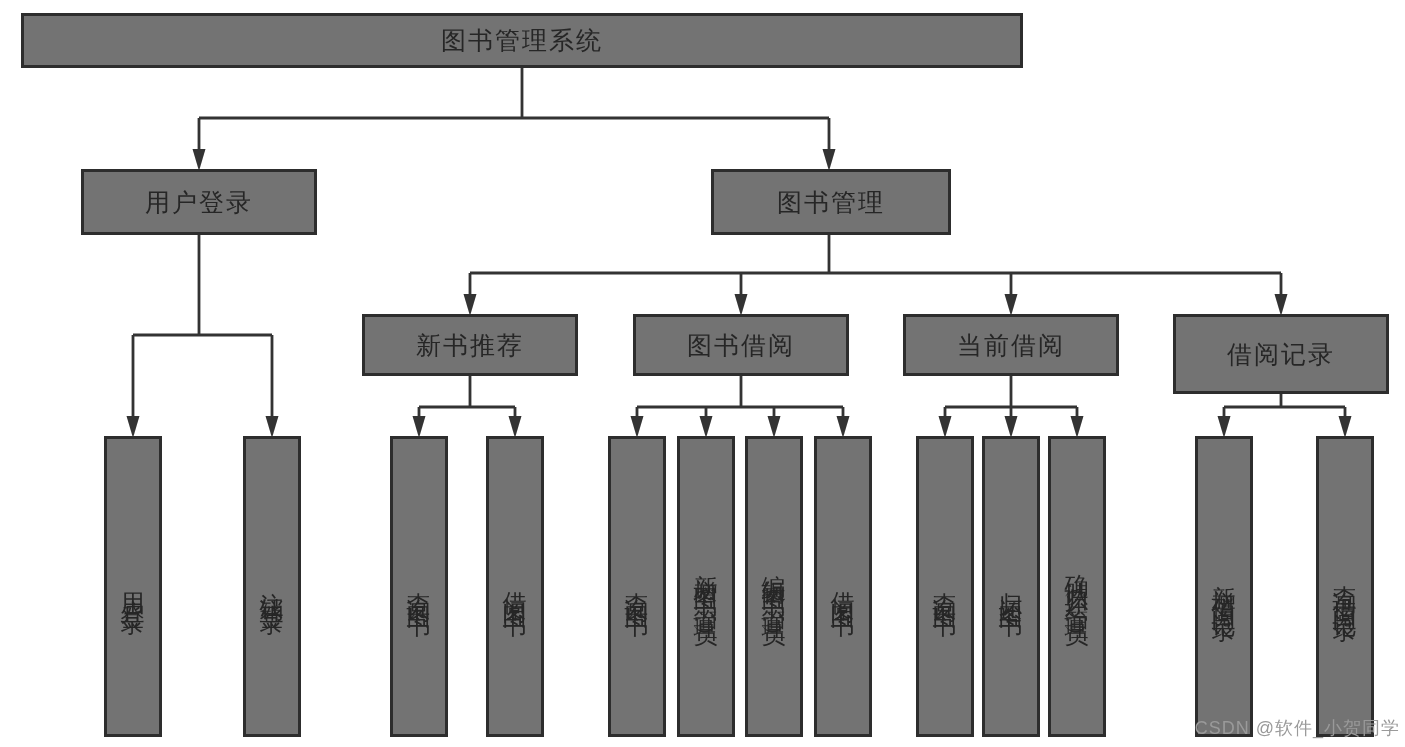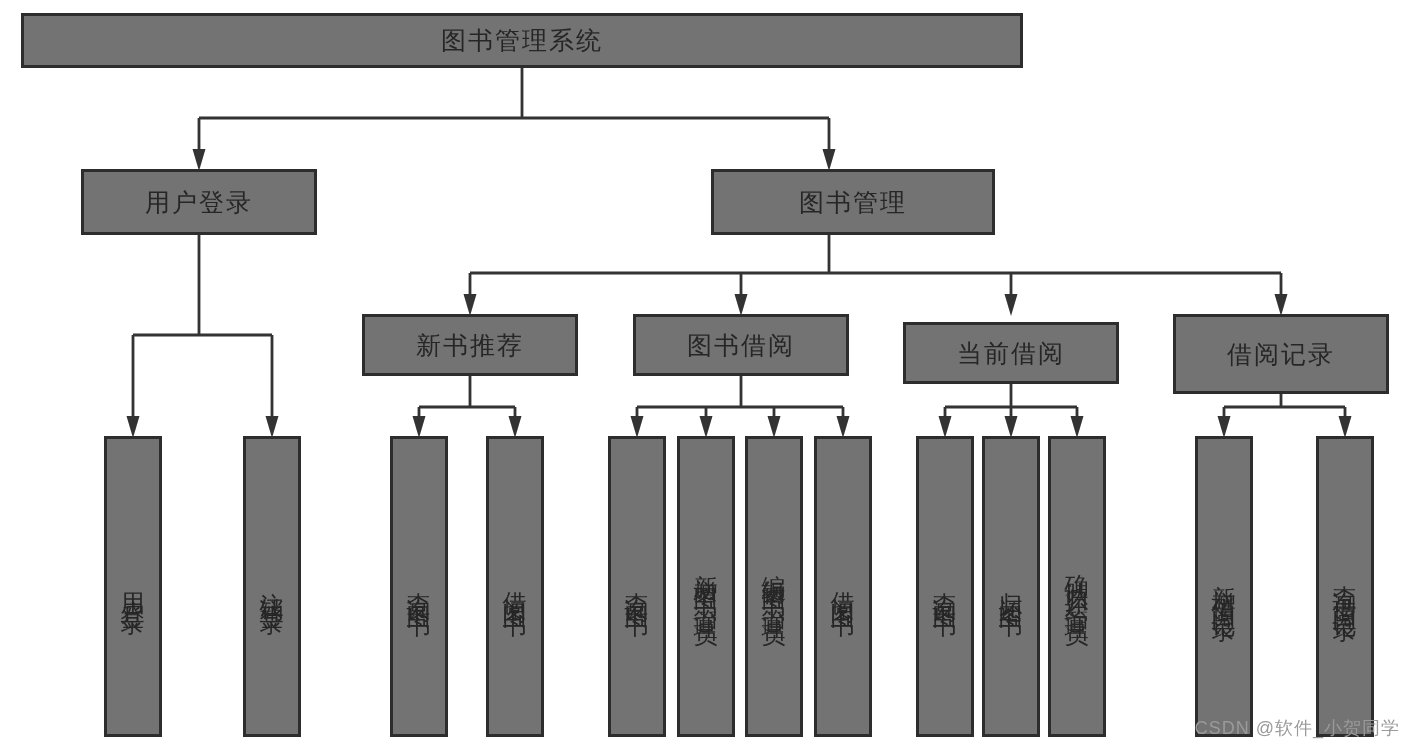--- a/index.html
+++ b/index.html
@@ -98,25 +98,25 @@
       <polygon points="1004.5,416 1017.5,416 1011,438"></polygon>
       <polygon points="1070.5,416 1083.5,416 1077,438"></polygon>
       <polygon points="1217.5,416 1230.5,416 1224,438"></polygon>
       <polygon points="1338.5,416 1351.5,416 1345,438"></polygon>
     </g>
   </svg>
 
   <div class="box h" style="left:21px; top:13px; width:1002px; height:55px;">图书管理系统</div>
 
   <div class="box h" style="left:81px; top:169px; width:236px; height:66px;">用户登录</div>
-  <div class="box h" style="left:711px; top:169px; width:284px; height:66px;">图书管理</div>
+  <div class="box h" style="left:711px; top:169px; width:240px; height:66px;">图书管理</div>
 
   <div class="box h" style="left:362px; top:314px; width:216px; height:62px;">新书推荐</div>
   <div class="box h" style="left:633px; top:314px; width:216px; height:62px;font-family:Liberation Serif, serif;">图书借阅</div>
-  <div class="box h" style="left:903px; top:314px; width:216px; height:62px;margin-top:8px;">当前借阅</div>
+  <div class="box h" style="left:903px; top:314px; width:216px; height:62px;">当前借阅</div>
   <div class="box h" style="left:1173px; top:314px; width:216px; height:80px;">借阅记录</div>
 
   <div class="box v" style="left:104px; top:436px; width:58px; height:301px;">用户登录</div>
   <div class="box v" style="left:243px; top:436px; width:58px; height:301px;">注销登录</div>
 
   <div class="box v" style="left:390px; top:436px; width:58px; height:301px;">查询图书</div>
   <div class="box v" style="left:486px; top:436px; width:58px; height:301px;">借阅图书</div>
 
   <div class="box v" style="left:608px; top:436px; width:58px; height:301px;">查询图书</div>
   <div class="box v" style="left:677px; top:436px; width:58px; height:301px;">新增图书（管理员）</div>

